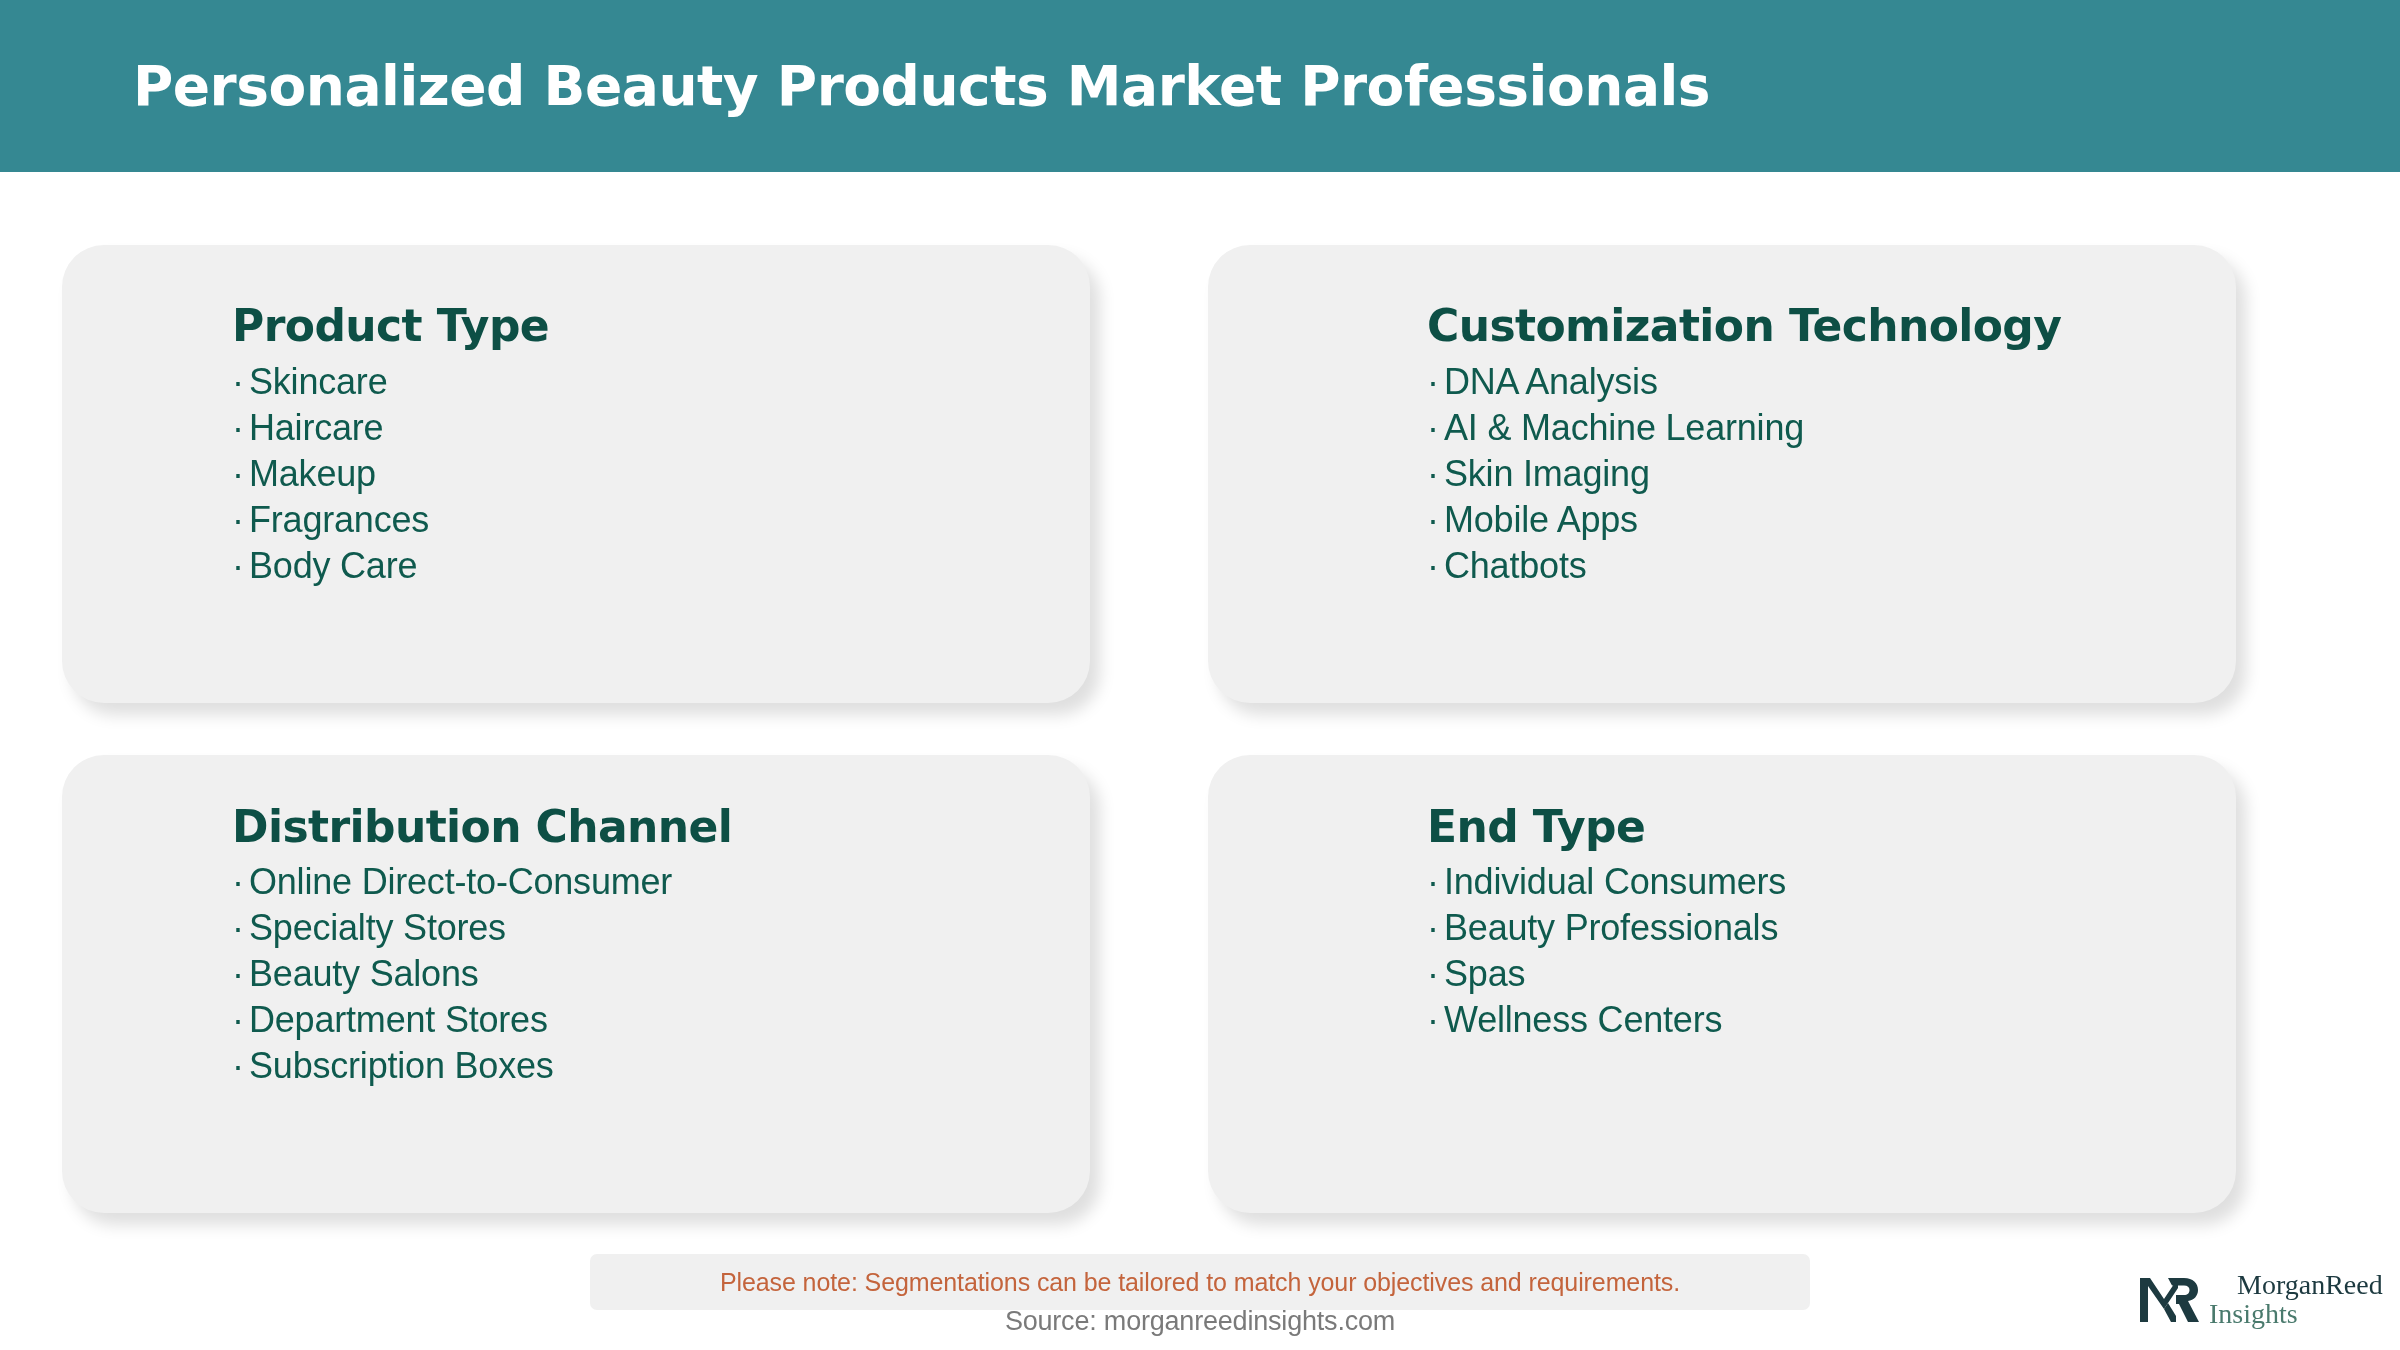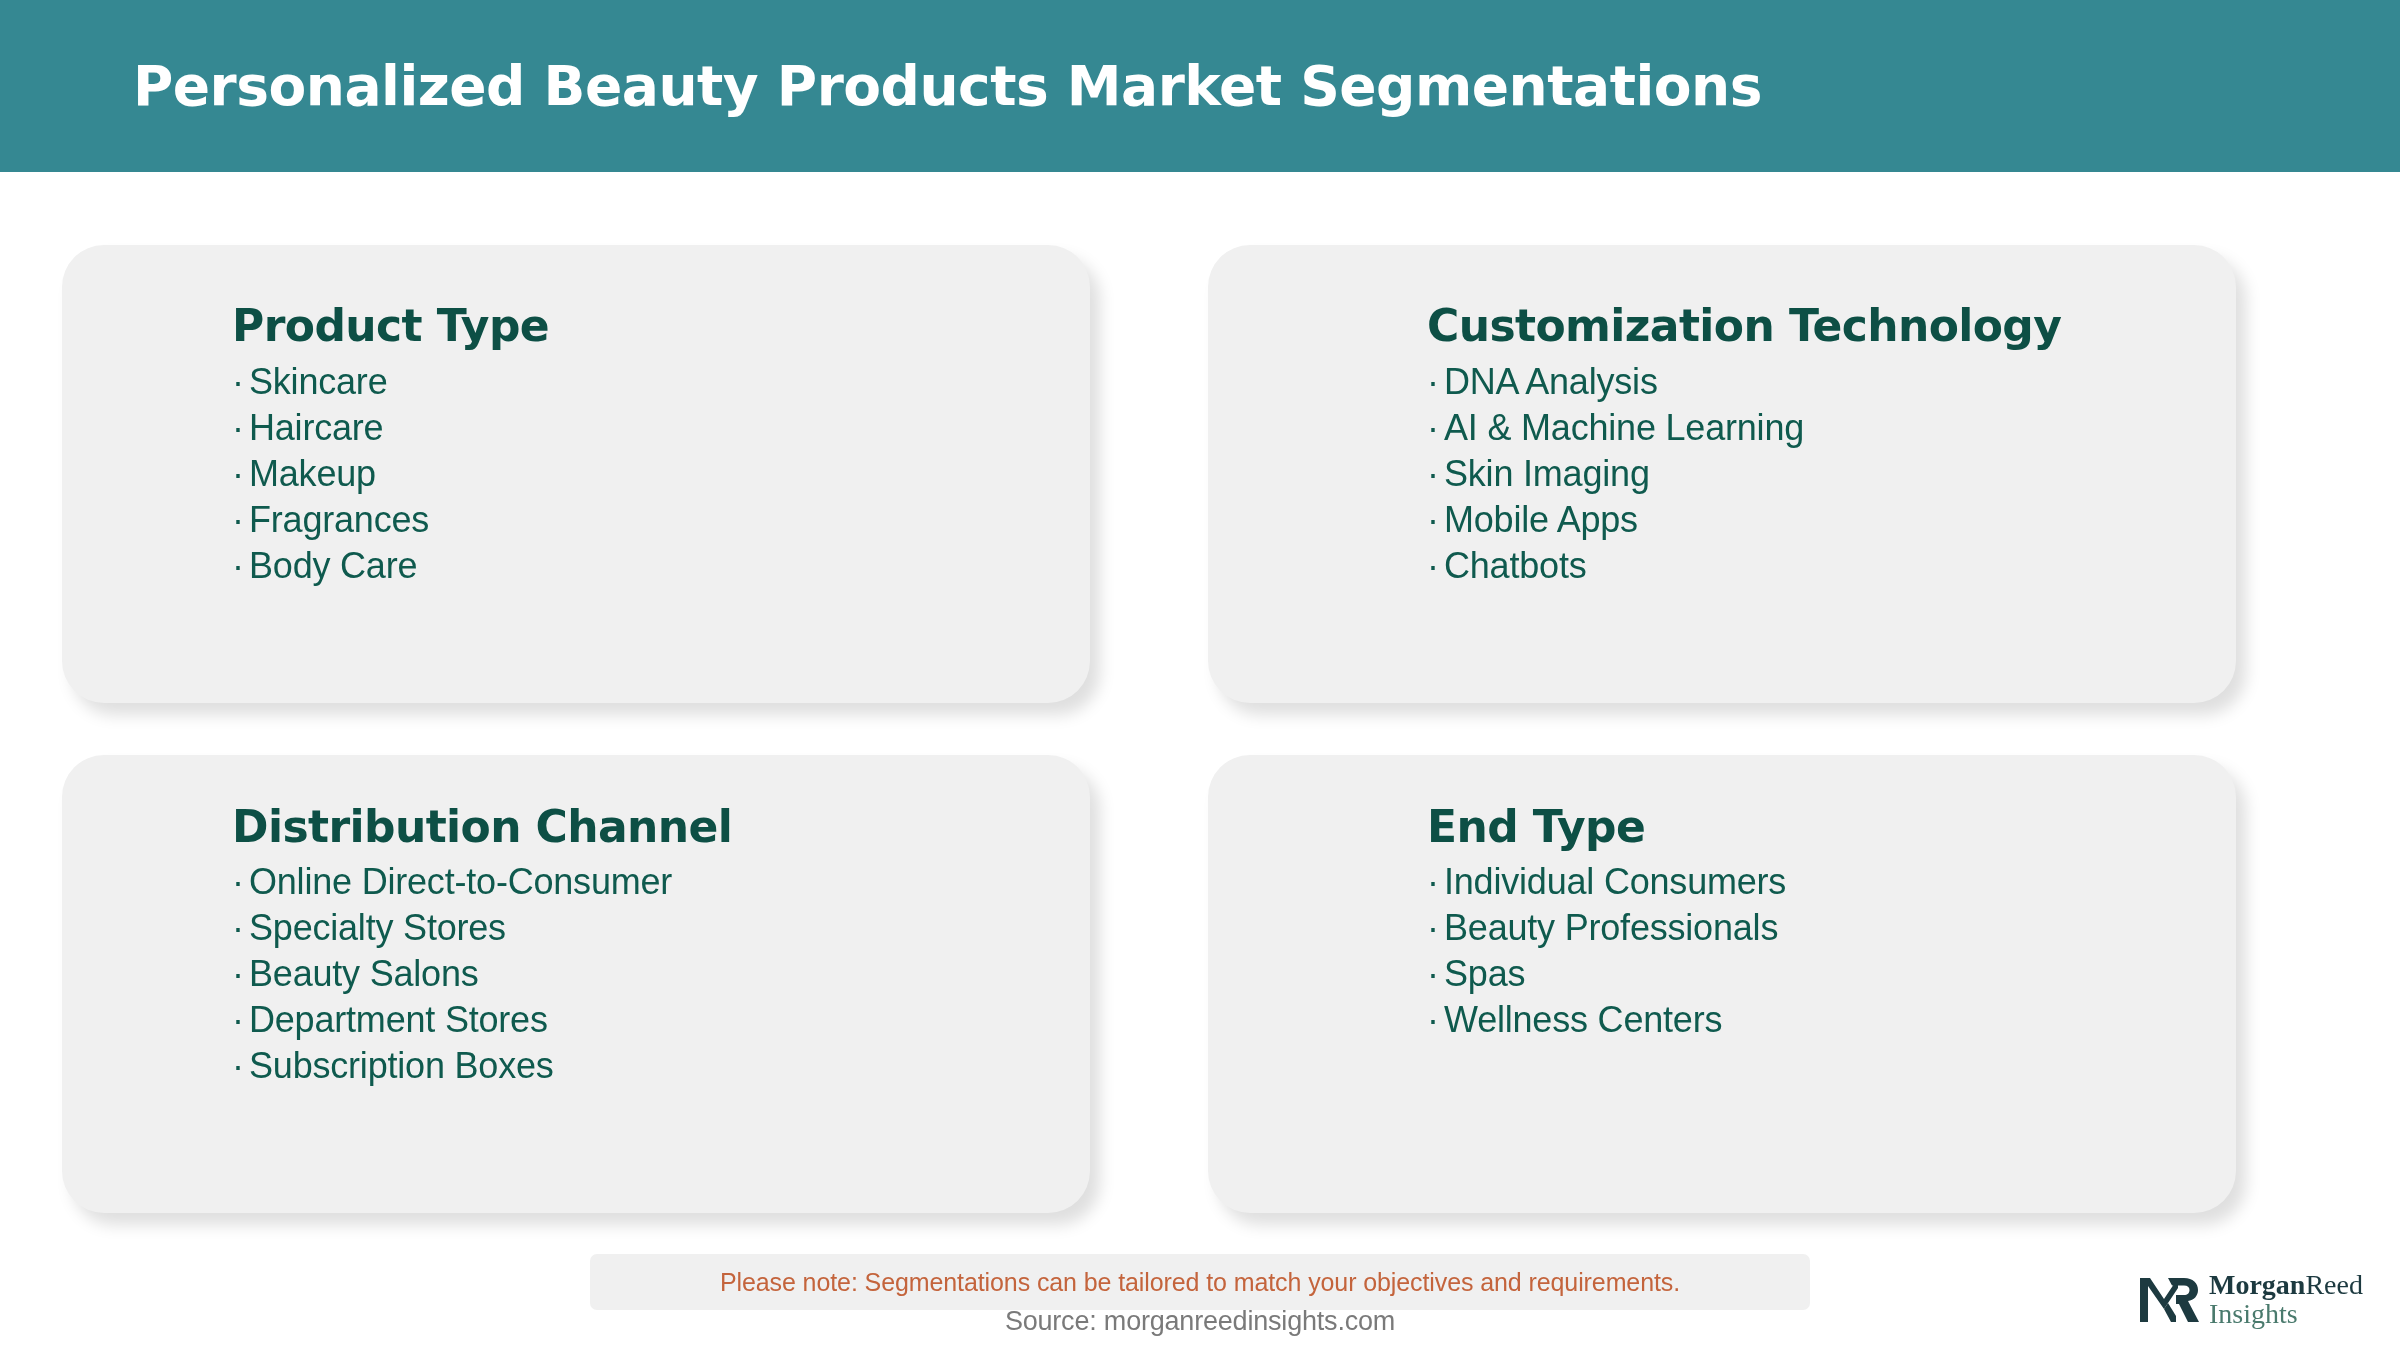--- a/index.html
+++ b/index.html
@@ -148,34 +148,34 @@
     flex-direction: column;
     justify-content: center;
     line-height: 1.02;
   }
   .logo-line1 {
     font-family: "Liberation Serif", serif;
     font-size: 28px;
     color: #1d3a40;
     white-space: nowrap;
   }
-  .logo-line1 .lw-bold { font-weight: bold; }
+  .logo-line1 .lw-bold { font-weight: normal; margin-left: 28px; }
   .logo-line1 .lw-reg  { font-weight: normal; }
   .logo-line2 {
     font-family: "Liberation Serif", serif;
     font-size: 28px;
     color: #4a7a6d;
     white-space: nowrap;
   }
 </style>
 </head>
 <body>
 
 <div class="header-band">
-  <div class="header-title">Personalized Beauty Products Market Segmentations</div>
+  <div class="header-title">Personalized Beauty Products Market Professionals</div>
 </div>
 
 <div class="card" id="card-product-type">
   <div class="card-heading">Product Type</div>
   <ul class="card-list">
     <li><span class="bullet">·</span><span>Skincare</span></li>
     <li><span class="bullet">·</span><span>Haircare</span></li>
     <li><span class="bullet">·</span><span>Makeup</span></li>
     <li><span class="bullet">·</span><span>Fragrances</span></li>
     <li><span class="bullet">·</span><span>Body Care</span></li>

